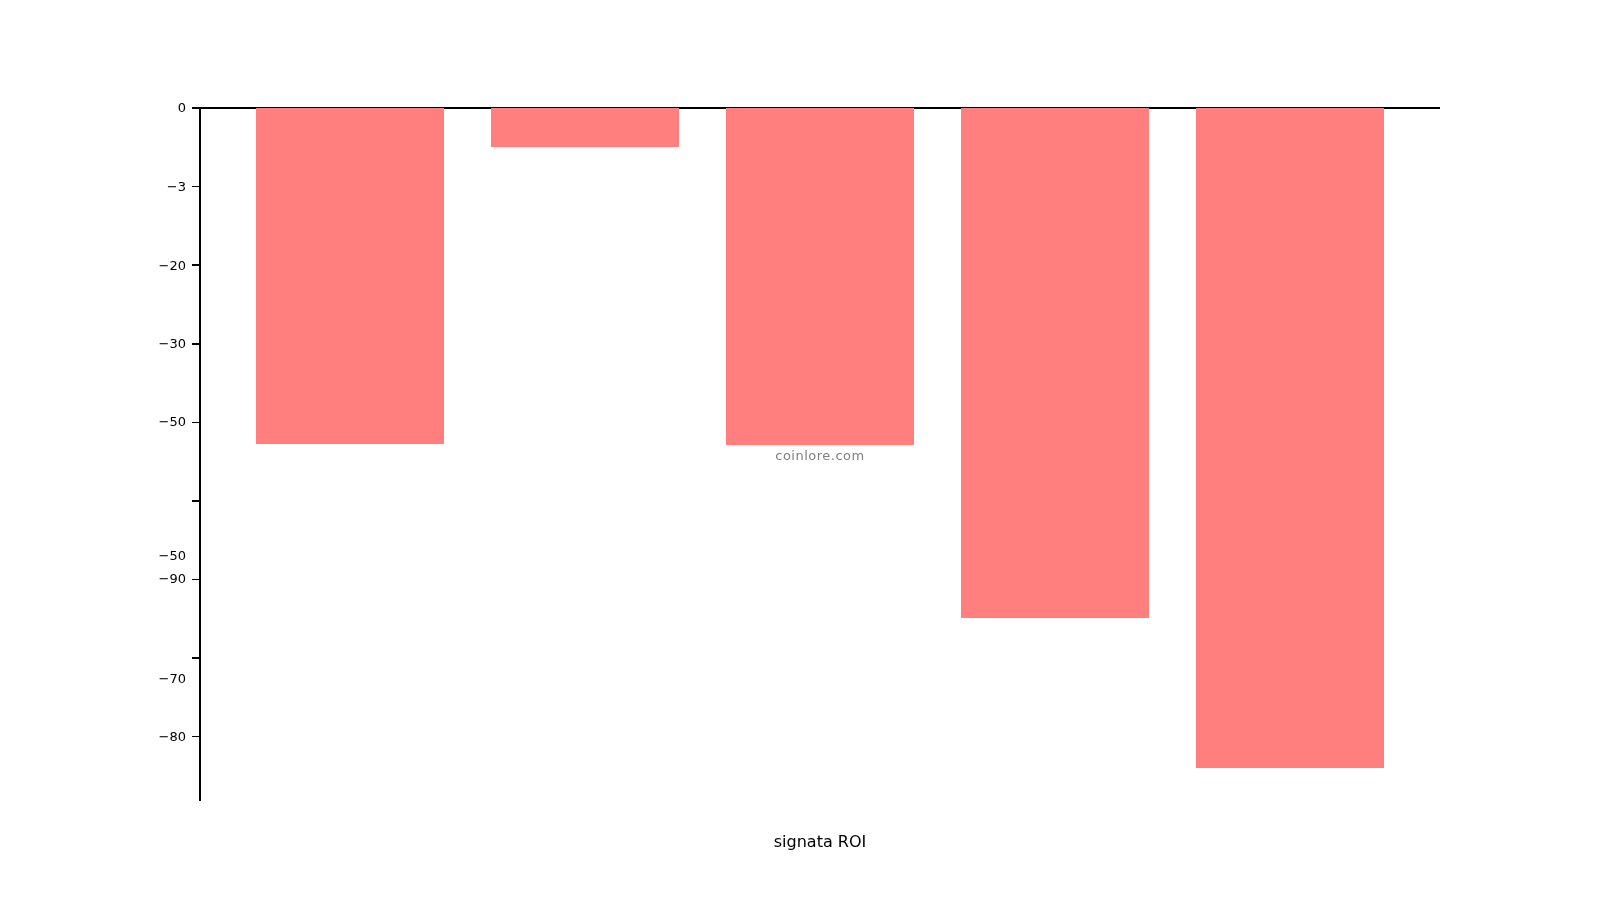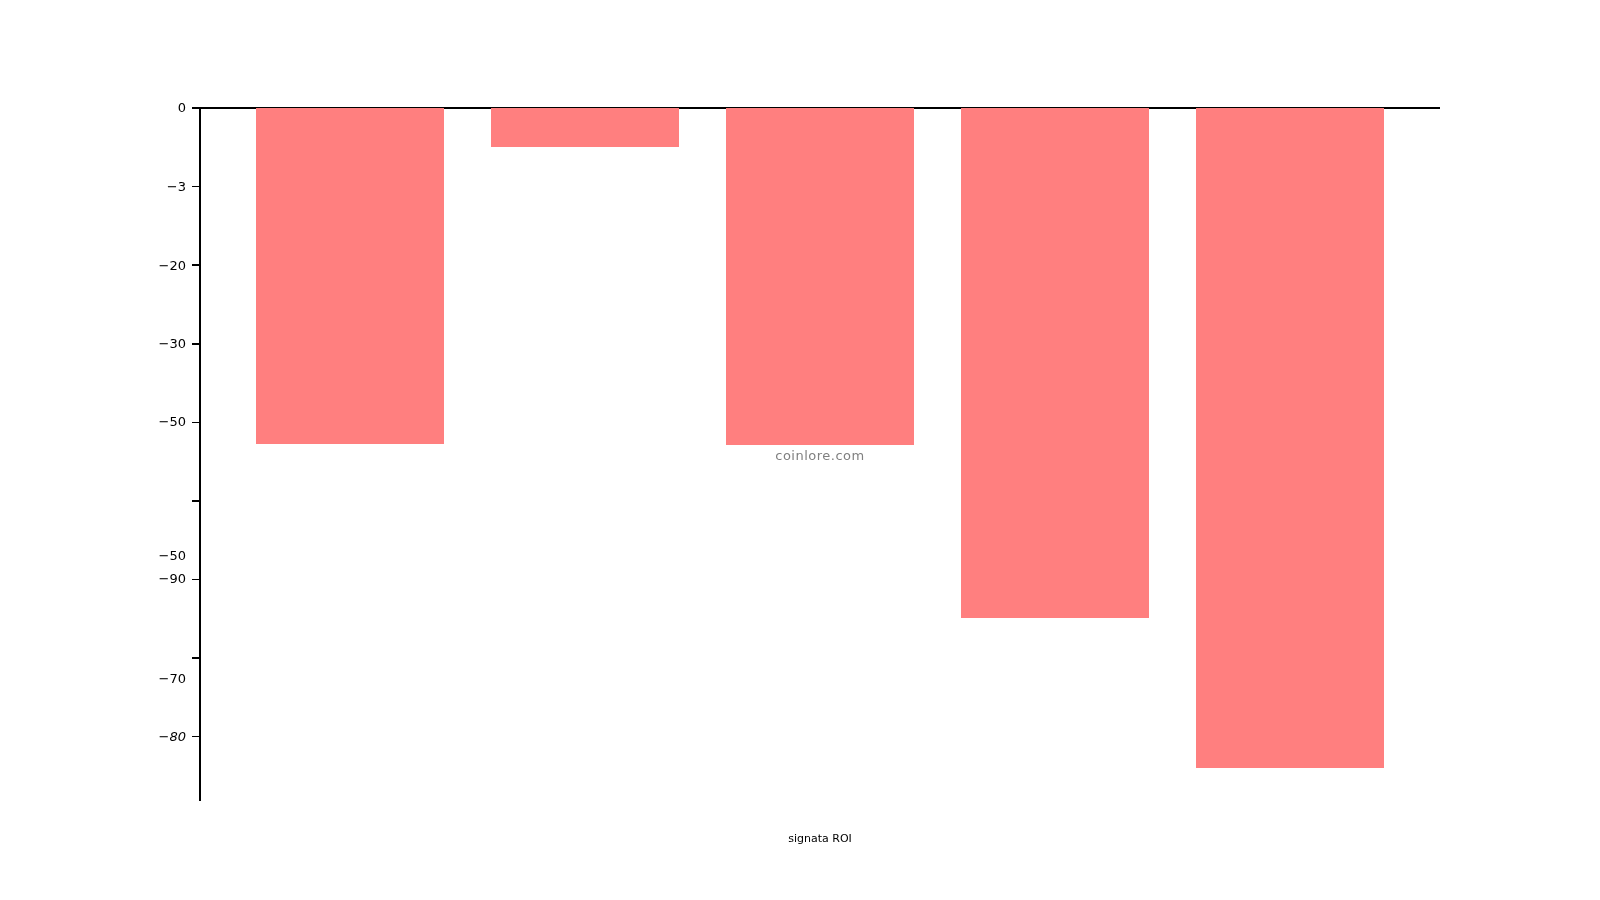--- a/index.html
+++ b/index.html
@@ -67,21 +67,21 @@
     font-size: 13px;
     letter-spacing: 0.5px;
     white-space: nowrap;
   }
   .xlabel {
     position: absolute;
     left: 200px;
     top: 832px;
     width: 1240px;
     text-align: center;
-    font-size: 11px;
+    font-size: 16px;
     color: #000000;
   }
 </style>
 </head>
 <body>
 
 <div class="figure">
   <div class="plot" id="plot">
     <div class="spine-top"></div>
     <div class="spine-left"></div>
@@ -101,16 +101,16 @@
       <div class="ytick-label" style="top: 227.7px;">−30</div>
       <div class="ytick-mark" style="top: 313.5px; background: rgb(0, 0, 0);"></div>
       <div class="ytick-label" style="top: 306.3px;">−50</div>
       <div class="ytick-mark" style="top: 392.1px; background: rgb(0, 0, 0);"></div>
       <div class="ytick-label" style="top: 402px; margin-top: 38px;">−50</div>
       <div class="ytick-mark" style="top: 470.7px; background: rgb(0, 0, 0);"></div>
       <div class="ytick-label" style="top: 463.4px;">−90</div>
       <div class="ytick-mark" style="top: 549.3px; background: rgb(0, 0, 0);"></div>
       <div class="ytick-label" style="top: 563px;">−70</div>
       <div class="ytick-mark" style="top: 627.8px; background: rgb(0, 0, 0);"></div>
-      <div class="ytick-label" style="top: 620.6px; font-style: italic;">−80</div>
+      <div class="ytick-label" style="top: 620.6px;">−80</div>
     </div>
   <div class="xlabel">signata ROI</div>
 </div>
 
 </body></html>

